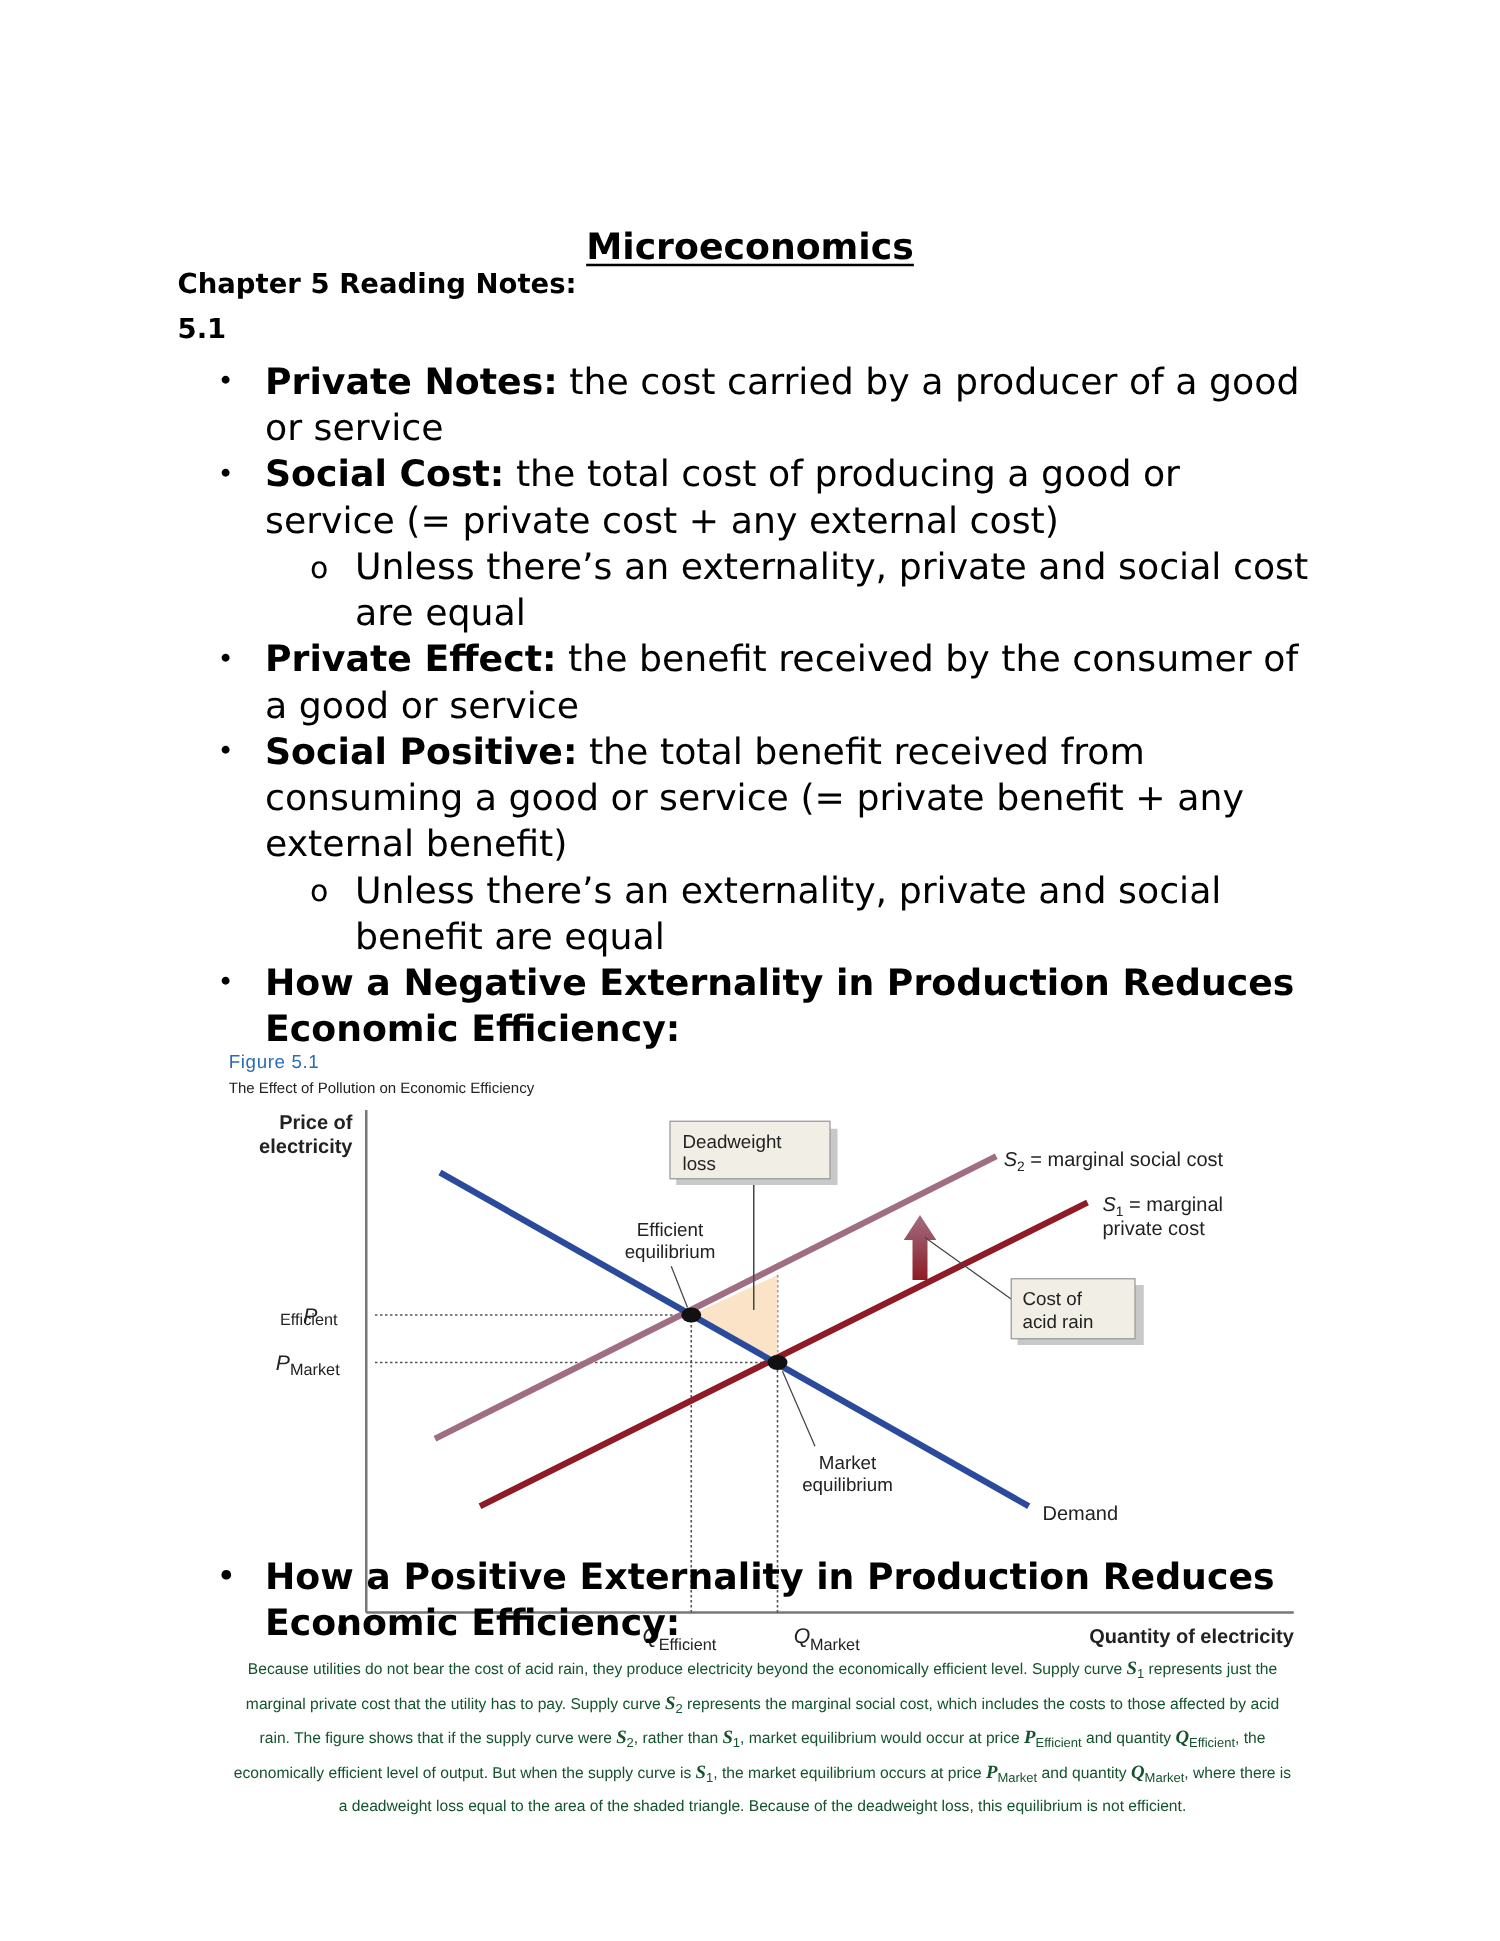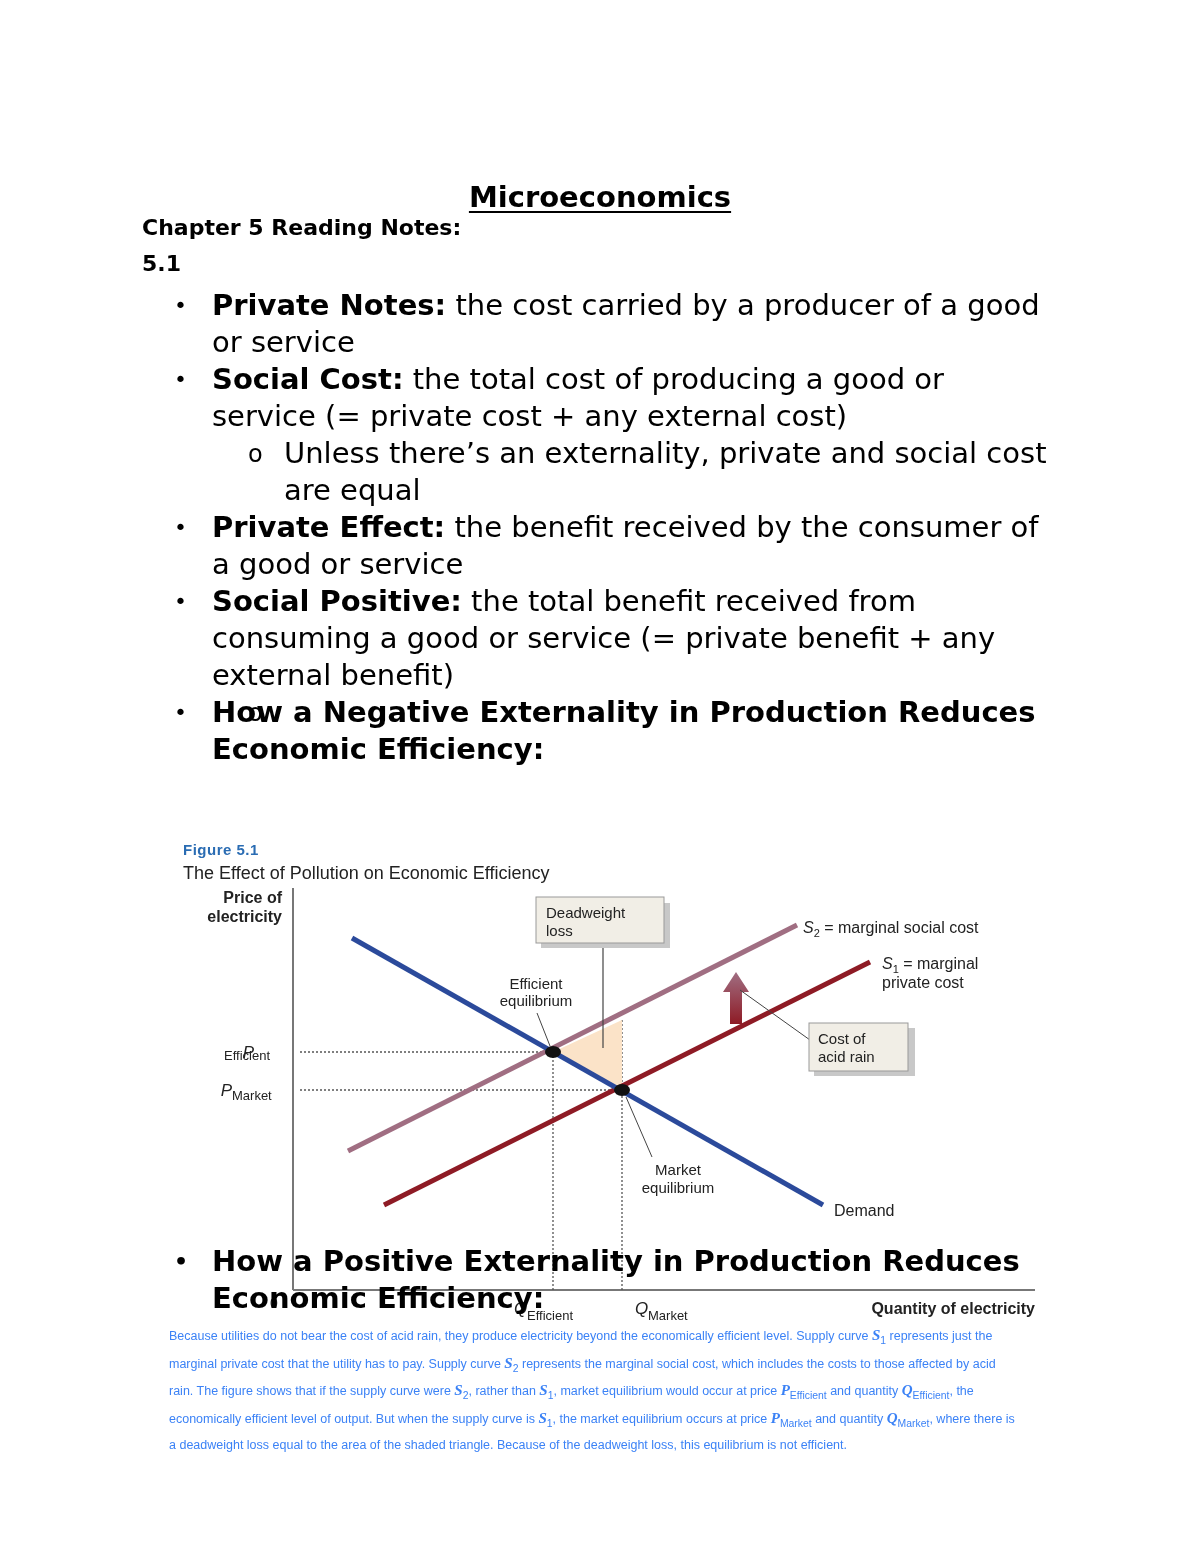--- a/index.html
+++ b/index.html
@@ -9,26 +9,26 @@
     font-size: 29px; font-weight: bold; text-decoration: underline; text-underline-offset: 4px; margin-top: 40px; }
   .heading { position: absolute; left: 142px; font-size: 22px; font-weight: bold; }
   .list { position: absolute; left: 212px; width: 840px; margin: 0; padding: 0; list-style: none; }
   .item { position: relative; font-size: 29px; line-height: 37px; }
   .item .bullet { position: absolute; left: -38px; top: 0; font-size: 22px; }
   .sub { position: relative; margin-left: 72px; font-size: 29px; line-height: 37px; }
   .sub .bullet { position: absolute; left: -36px; top: 1px; font-size: 24px; }
   b { font-weight: bold; }
   .figure { position: absolute; left: 175px; top: 838px; width: 870px; height: 620px; }
   .fig-num { position: absolute; left: 8px; top: 3px; font-family: "Liberation Sans", sans-serif;
-    font-weight: bold; font-size: 15px; color: #2a6cb3; letter-spacing: 0.5px; }
+    font-weight: normal; font-size: 15px; color: #2a6cb3; letter-spacing: 0.5px; }
   .fig-title { position: absolute; left: 8px; top: 25px; font-family: "Liberation Sans", sans-serif;
-    font-size: 18px; color: #222; }
+    font-size: 12px; color: #222; }
   .chart-text { font-family: "Liberation Sans", sans-serif; }
-  .caption { position: absolute; left: 169px; top: 1324px; width: 850px;
-    font-family: "Liberation Sans", sans-serif; font-size: 12.5px; line-height: 22px; color: #3b82f6; }
+  .caption { position: absolute; left: 185px; top: 1324px; width: 850px;
+    font-family: "Liberation Sans", sans-serif; font-size: 12.5px; line-height: 22px; color: #14532d; text-align: center; }
   .caption i { font-family: "Liberation Serif", serif; font-style: italic; font-weight: bold; font-size: 15px; }
   .overlay-heading { position: absolute; left: 212px; width: 840px; font-size: 29px; font-weight: bold; line-height: 37px; }
 </style>
 </head>
 <body>
 
 <div class="page-title">Microeconomics</div>
 <div class="heading" style="top:215px;">Chapter 5 Reading Notes:</div>
 <div class="heading" style="top:251px;">5.1</div>
 
@@ -47,20 +47,21 @@
   </li>
   <li class="item">
     <span class="bullet">•</span>
     <b>Private Effect:</b><span> the benefit received by the consumer of a good or service</span>
   </li>
   <li class="item">
     <span class="bullet">•</span>
     <b>Social Positive:</b><span> the total benefit received from consuming a good or service (= private benefit + any external benefit)</span>
     <div class="sub">
       <span class="bullet">o</span>
+      <span>Unless there’s an externality, private and social benefit are equal</span>
     </div>
   </li>
   <li class="item">
     <span class="bullet">•</span>
     <b>How a Negative Externality in Production Reduces Economic Efficiency:</b>
   </li>
 </ul>
 
 <div class="figure">
   <div class="fig-num">Figure 5.1</div>

